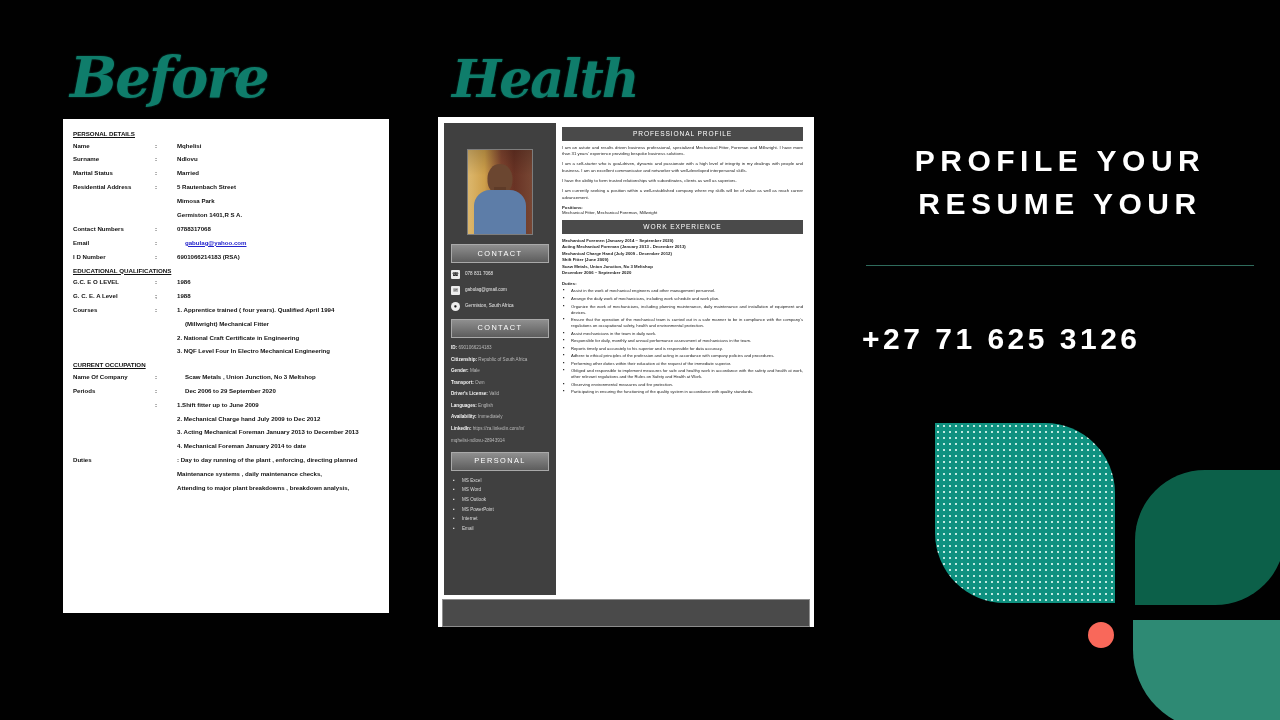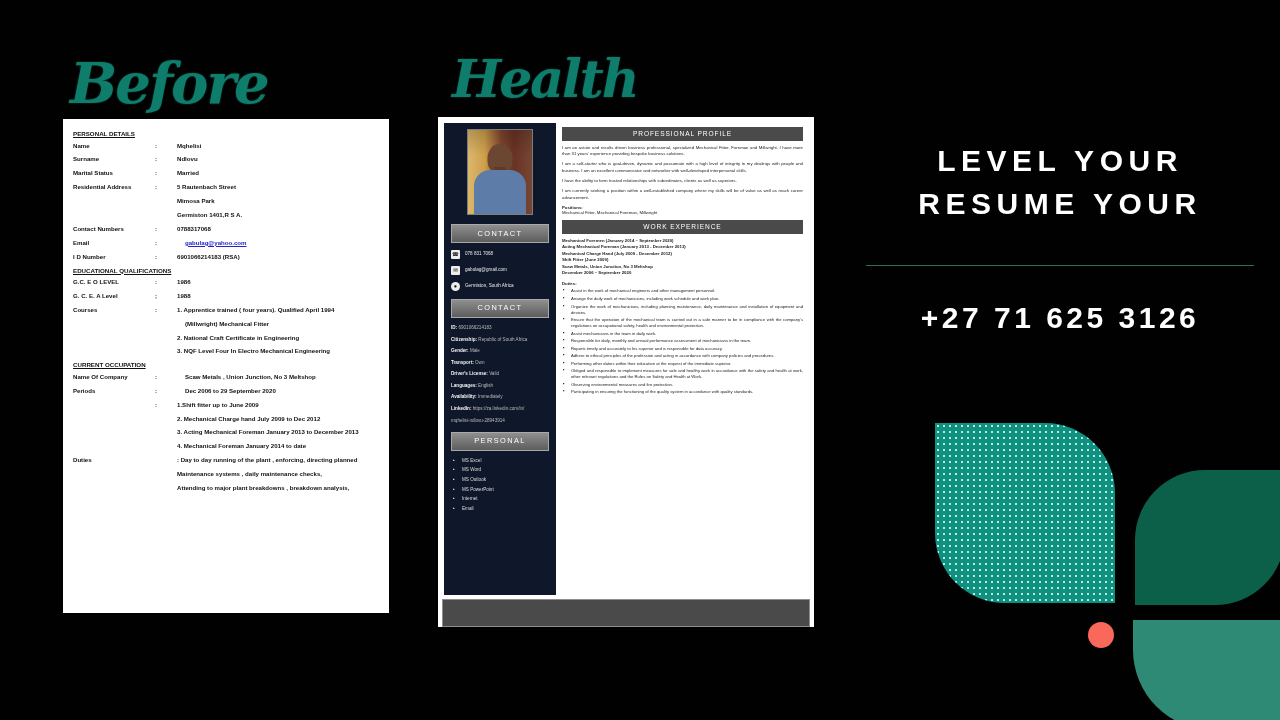--- a/index.html
+++ b/index.html
@@ -38,21 +38,21 @@
   
   .script {
     position: absolute;
     font-family: "DejaVu Serif", serif;
     font-style: italic; font-weight: bold;
     color: #0f7d6b;
     letter-spacing: -2px;
     text-shadow: 0 0 2px rgba(20,140,120,.55);
     z-index: 6;
   }
-  #hd-before { left: 70px; top: 50px; font-size: 56px; }
+  #hd-before { left: 70px; top: 44px; font-size: 56px; }
   #hd-after  { left: 452px; top: 48px; font-size: 52px; }
 
   
   #before-doc {
     position: absolute; left: 63px; top: 119px;
     width: 326px; height: 494px;
     background: #ffffff; color: #111;
     padding: 8px 10px 4px 10px;
     font-size: 6.1px; line-height: 1.05;
     overflow: hidden;
@@ -81,22 +81,22 @@
     z-index: 5;
   }
   #after-page { display: flex; width: 100%; height: 472px; background: #fff; }
   #after-foot {
     height: 28px; margin: 4px -2px 0 -2px;
     background: #4a4a4a; border: 1px solid #8d8d8d;
   }
 
   
   #after-left {
-    width: 112px; flex: none; background: #0f172a; color: #e9e9e9;
-    padding: 4px 7px; font-size: 4.6px; line-height: 1.35;
+    width: 112px; flex: none; background: #404040; color: #e9e9e9;
+    padding: 24px 7px; font-size: 4.6px; line-height: 1.35;
   }
   #photo {
     width: 66px; height: 86px; margin: 2px auto 9px auto;
     border: 1px solid #7d7d7d;
     background:
       linear-gradient(180deg, rgba(0,0,0,.22), rgba(0,0,0,.05) 30%),
       linear-gradient(90deg,#e8c173 0%, #d9a84e 26%, #8a4a33 52%, #6e3526 72%, #7d4a36 100%);
     position: relative; overflow: hidden;
   }
   #photo .head {
@@ -169,21 +169,21 @@
 
   
   #promo { position: absolute; left: 862px; top: 140px; width: 396px; z-index: 6; }
   #promo .hl {
     color: #fff; font-size: 30px; font-weight: bold;
     letter-spacing: 5.5px; line-height: 1.42; text-align: center;
   }
   #promo-rule { height: 1px; background: #2f6b5c; margin: 40px 4px 0 4px; }
   #promo .phone {
     color: #fff; font-size: 30px; font-weight: bold;
-    letter-spacing: 3.5px; text-align: center; margin-top: 35px;
+    letter-spacing: 3.5px; text-align: left; margin-top: 56px;
   }
 </style>
 </head>
 <body>
 
 <div id="stage">
 
   <div class="leaf" id="leaf-dotted"></div>
   <div class="leaf" id="leaf-dark"></div>
   <div class="leaf" id="leaf-mid"></div>
@@ -391,19 +391,19 @@
           <li>Obliged and responsible to implement measures for safe and healthy work in accordance with the safety and health at work, other relevant regulations and the Rules on Safety and Health at Work.</li>
           <li>Observing environmental measures and fire protection.</li>
           <li>Participating in ensuring the functioning of the quality system in accordance with quality standards.</li>
         </ul>
       </div>
     </div>
     <div id="after-foot"></div>
   </div>
 
   <div id="promo">
-    <div class="hl">LEVEL YOUR</div>
+    <div class="hl">PROFILE YOUR</div>
     <div class="hl">RESUME YOUR</div>
     <div id="promo-rule"></div>
     <div class="phone">+27 71 625 3126</div>
   </div>
 
 </div>
 
 </body></html>

